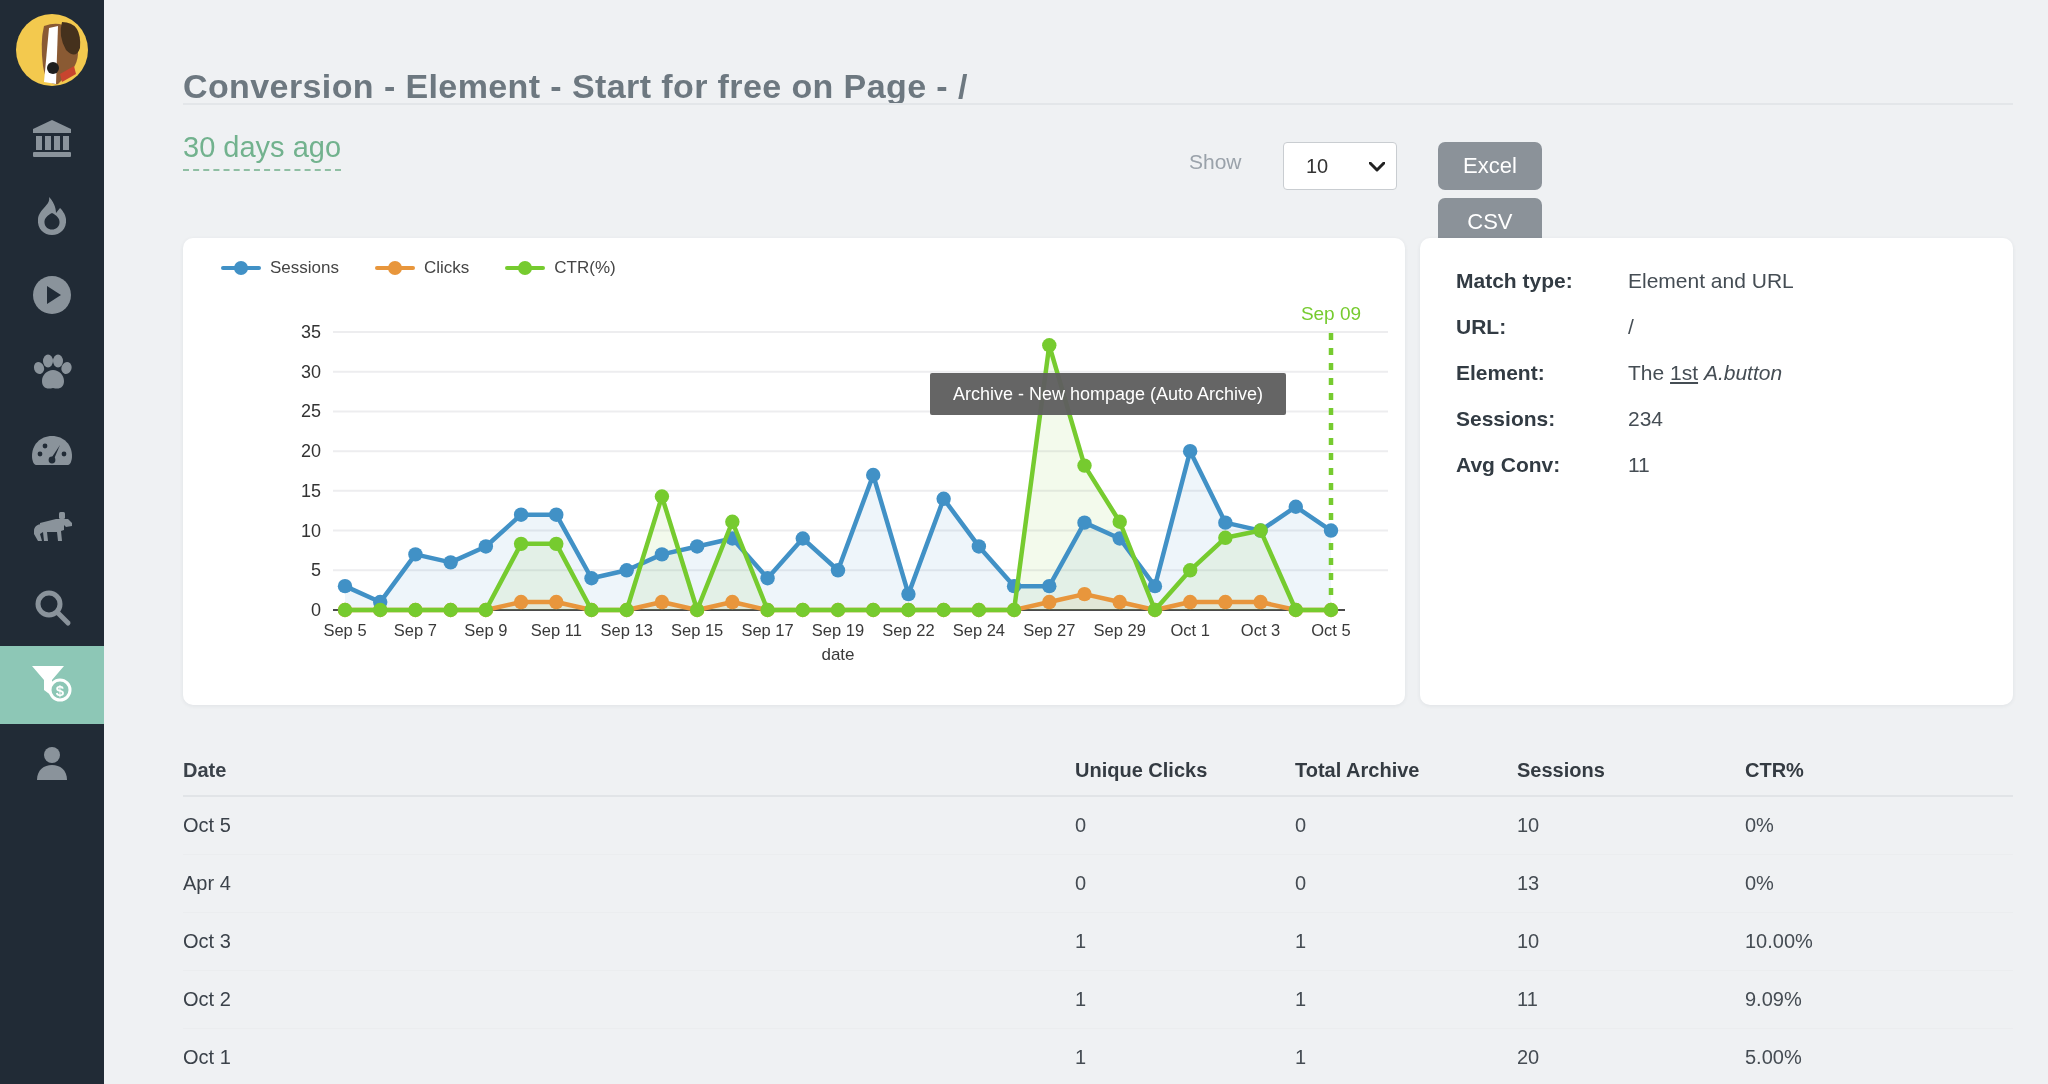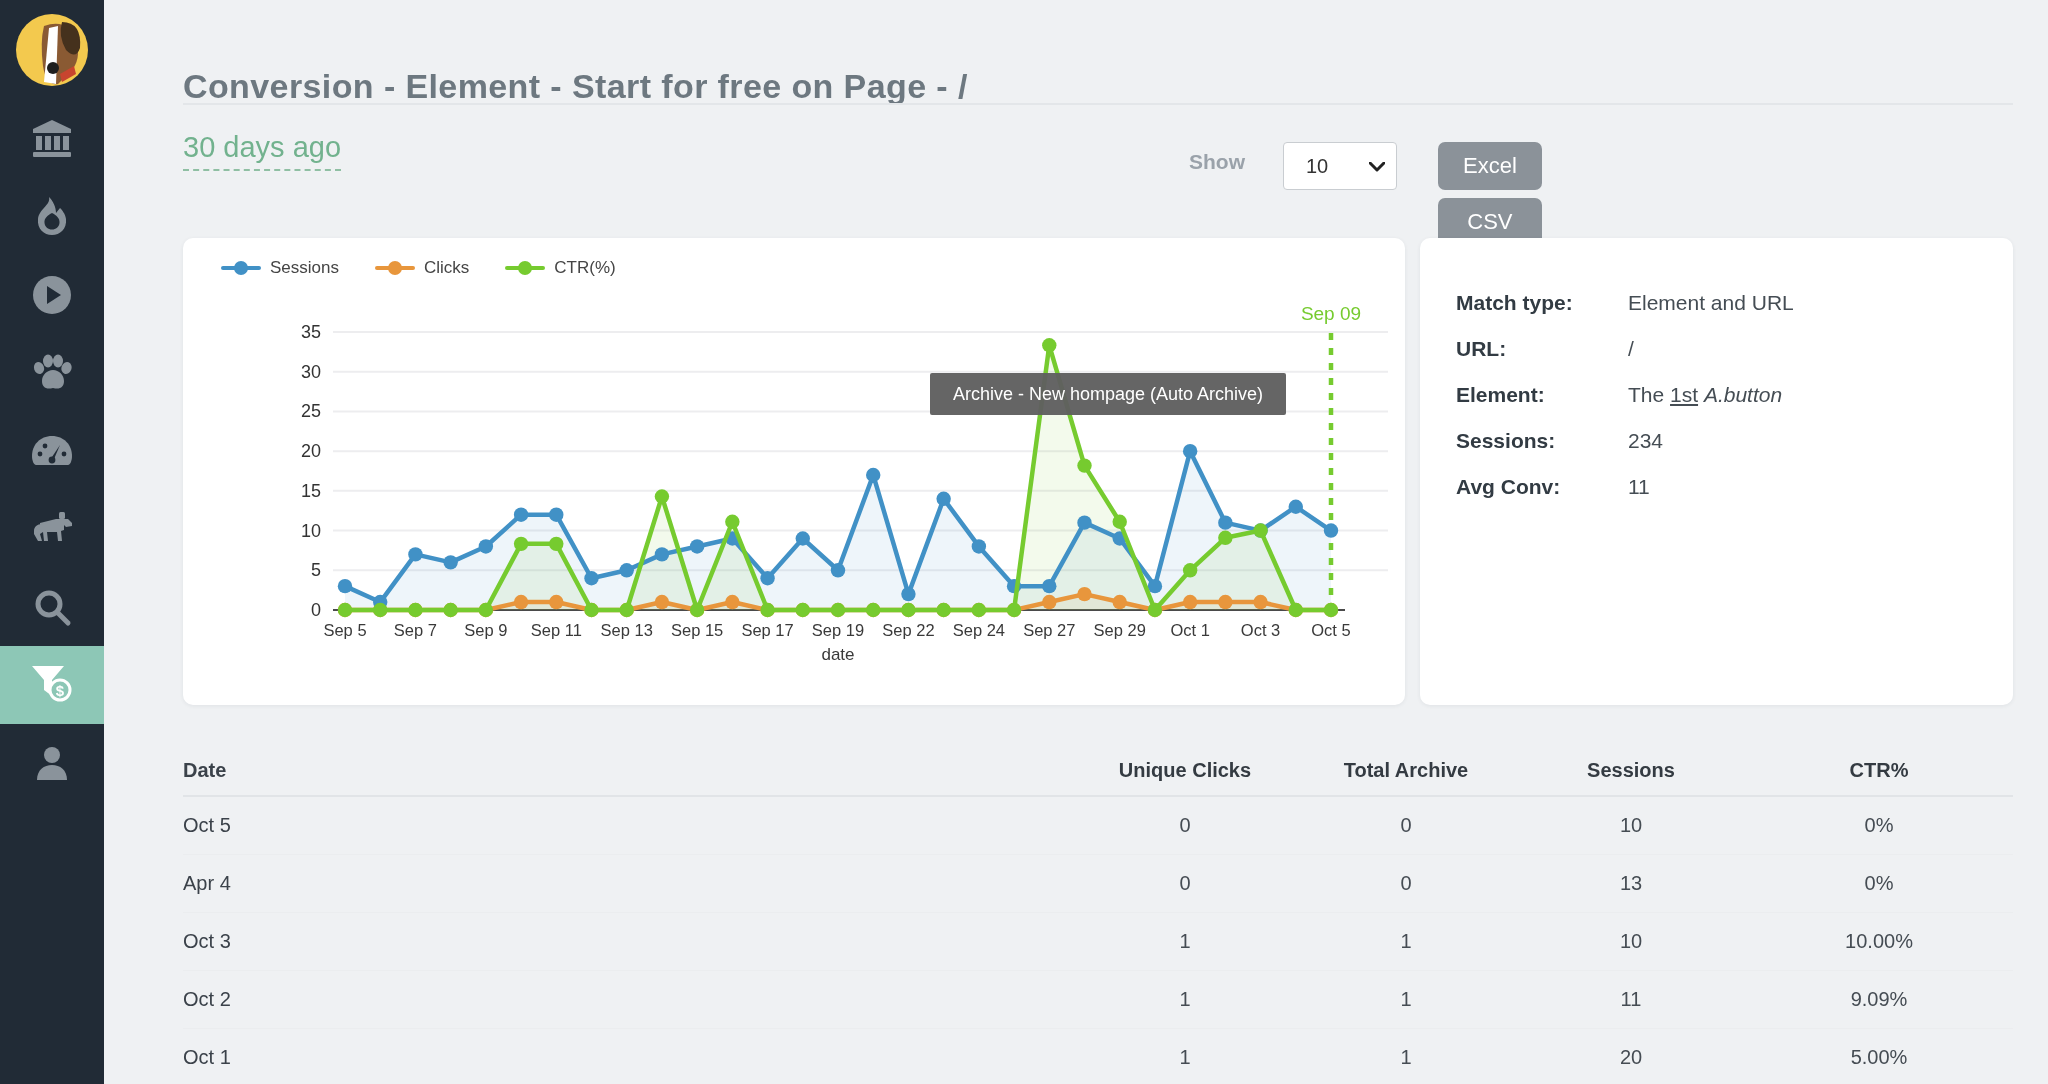--- a/index.html
+++ b/index.html
@@ -13,21 +13,21 @@
   .sidebar{position:absolute;left:0;top:0;width:104px;height:1084px;background:#212b36;z-index:20;}
   .logo-wrap{width:104px;height:100px;display:flex;align-items:center;justify-content:center;}
   .side-item{width:104px;height:78px;display:flex;align-items:center;justify-content:center;color:#8a939b;cursor:pointer;}
   .side-item.active{background:#8dc7b6;color:#ffffff;}
   .side-item svg{display:block;}
   
   .page-title{position:absolute;left:183px;top:44px;font-size:34px;color:#6d7880;letter-spacing:.4px;}
   .title-divider{position:absolute;left:183px;top:103px;width:1830px;height:2px;background:#e3e6e9;}
   .date-filter{position:absolute;left:183px;top:131px;font-size:29px;color:#72b28e;text-decoration:none;
     border-bottom:2px dashed #8fbfa3;padding-bottom:5px;cursor:pointer;}
-  .show-label{position:absolute;left:1189px;top:150px;font-size:21px;font-weight:700;color:#9aa2aa;}
+  .show-label{position:absolute;left:1189px;top:150px;font-size:21px;font-weight:400;color:#9aa2aa;}
   .select-wrap{position:absolute;left:1283px;top:142px;width:114px;height:48px;}
   .select-wrap select{
     width:100%;height:100%;font-size:20px;color:#333;padding:0 34px 0 22px;
     border:1px solid #c9cdd1;border-radius:4px;background:#fff;appearance:none;-webkit-appearance:none;
     font-family:"Liberation Sans",sans-serif;
   }
   .select-chevron{position:absolute;right:12px;top:16px;pointer-events:none;color:#222;}
   .export-group{position:absolute;left:1438px;top:142px;display:flex;gap:8px;flex-direction:column;}
   .export-btn{
     background:#8b9299;color:#fff;border:none;border-radius:7px;height:48px;padding:0 25px;
@@ -45,32 +45,32 @@
   .legend-glyph .lg-dot{position:absolute;left:13px;top:0;width:14px;height:14px;border-radius:50%;}
   .legend-label{font-size:17px;color:#454545;}
   
   .chart-svg{position:absolute;left:0;top:0;}
   .chart-tooltip{
     position:absolute;left:747px;top:135px;width:356px;height:42px;z-index:6;
     background:rgba(95,95,95,.96);border-radius:2px;color:#fff;font-size:18px;
     display:flex;align-items:center;justify-content:center;white-space:nowrap;
   }
   
-  .detail-rows{position:absolute;left:36px;top:54px;right:20px;}
+  .detail-rows{position:absolute;left:36px;top:32px;right:20px;}
   .detail-row{display:flex;margin-bottom:24px;font-size:21px;line-height:22px;}
   .detail-label{width:172px;font-weight:700;color:#323b43;flex:none;}
   .detail-value{color:#454d54;}
   .detail-value .u{text-decoration:underline;}
   .detail-value .i{font-style:italic;}
   
   .data-table{position:absolute;left:183px;top:745px;width:1830px;}
   .t-row{display:grid;grid-template-columns:892px 220px 222px 228px 268px;align-items:center;}
   .t-head{height:50px;border-bottom:2px solid #e1e4e7;font-size:20px;font-weight:700;color:#343b42;}
   .t-body .t-row{height:57px;border-bottom:1px solid #ebedef;font-size:20px;color:#454c53;}
-  .t-cell{text-align:center;}
+  .t-cell{}
   .t-cell:first-child{text-align:left;color:#3b424a;}
 </style>
 </head>
 <body>
 
 <nav class="sidebar">
   <div class="logo-wrap">
     <svg width="72" height="72" viewBox="0 0 72 72">
       <defs>
           <clipPath id="logoclip">

